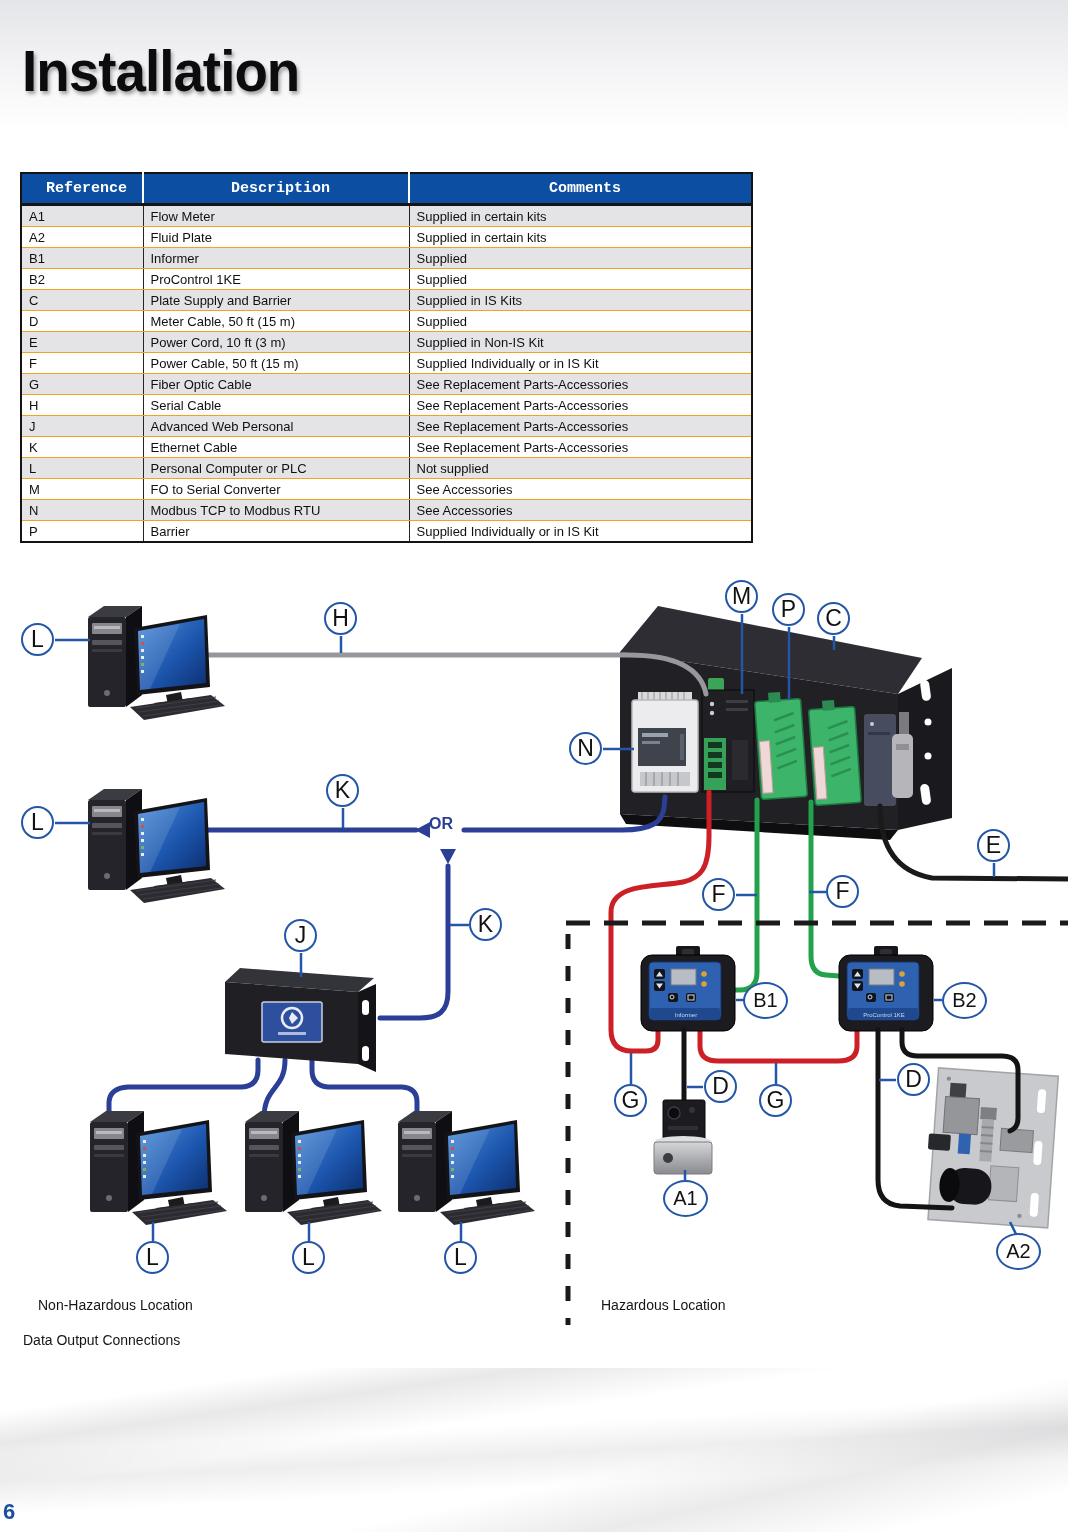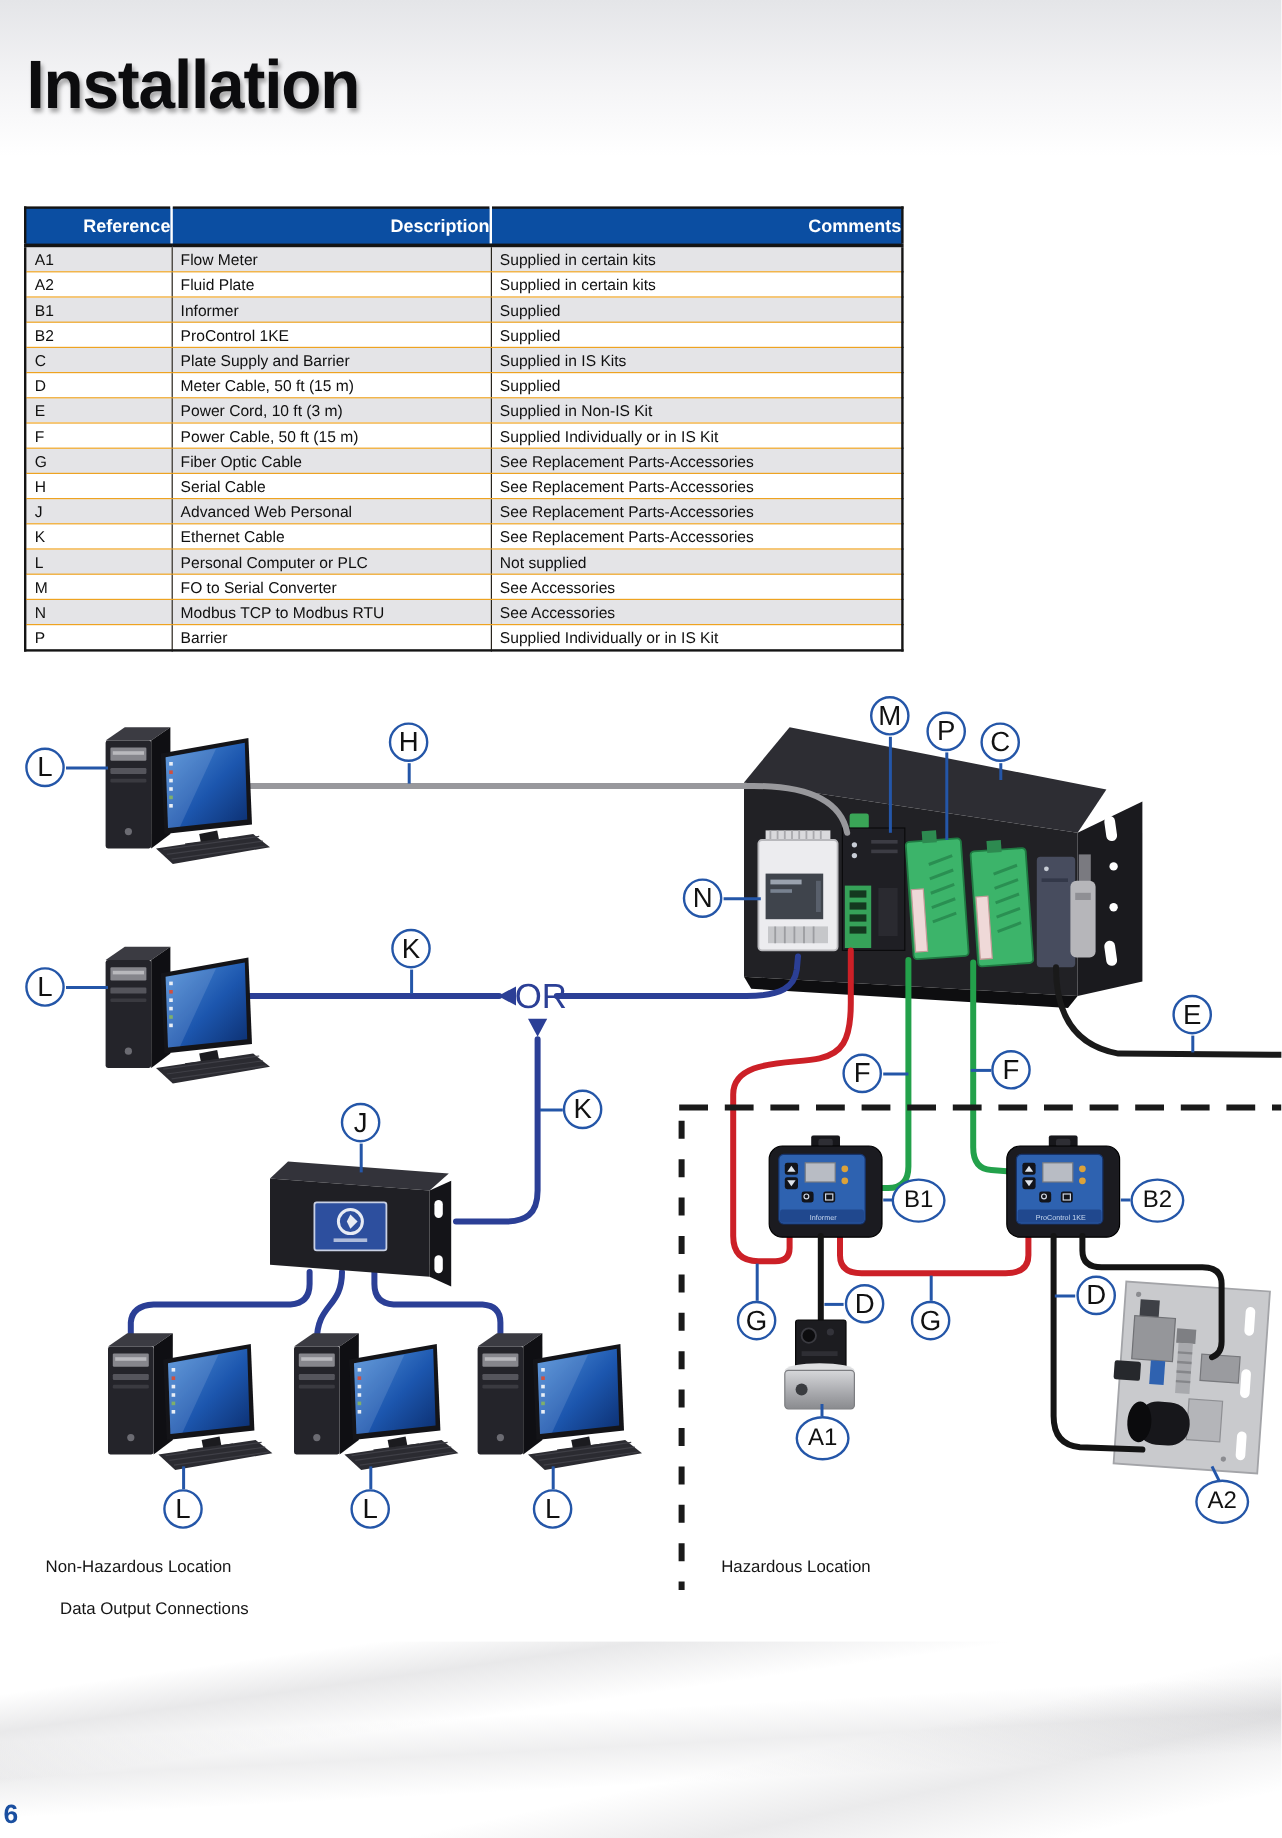--- a/index.html
+++ b/index.html
@@ -12,38 +12,38 @@
     background:linear-gradient(180deg,#e4e5e8 0%,#f3f3f5 50%,#ffffff 100%);}
   .page-title{position:absolute;left:22px;top:0px;z-index:6;
     font-size:57px;font-weight:bold;color:#0c0c0e;letter-spacing:-1px;
     transform:scaleX(.96);transform-origin:left top;
     text-shadow:2px 3px 4px rgba(0,0,0,.35);}
   
   .ref-table{position:absolute;left:20px;top:172px;width:731px;z-index:4;
     border-collapse:collapse;border:2px solid #141414;table-layout:fixed;}
   .ref-table th{
     background:var(--hdr,#0b4ea2);color:#fff;font-size:15px;font-weight:bold;
-    text-align:right;height:29px;padding:0 0 0 9px;
-    border-right:2px solid #fff;border-bottom:3px solid #141414;}
+    text-align:center;height:29px;padding:0 0 0 9px;
+    border-right:2px solid #fff;border-bottom:3px solid #141414;font-family:Liberation Mono, monospace;}
   .ref-table th:last-child{border-right:none;}
   .ref-table td{
     font-size:13px;color:#101010;height:20px;padding:0 2px 0 7px;
     border-right:1.5px solid #28241c;border-bottom:1.5px solid var(--div,#eea321);
     white-space:nowrap;overflow:hidden;}
   .ref-table td:last-child{border-right:none;margin-top:32px;}
   .ref-table tr:last-child td{border-bottom:none;}
   .ref-table tr.alt td{background:#e4e4e7;}
   
   .diagram-svg{position:absolute;left:0;top:0;z-index:1;}
   .callout{position:absolute;width:33px;height:33px;border:2.5px solid var(--callout,#2456a8);
     border-radius:50%;background:#fff;display:flex;align-items:center;justify-content:center;
     font-size:23px;color:#111;z-index:5;box-sizing:border-box;}
   .callout.wide{width:45px;height:37px;font-size:20px;}
   .or-label{position:absolute;left:429px;top:815px;z-index:6;
-    font-size:29px;font-weight:normal;color:#2b3f96;}
+    font-size:16px;font-weight:bold;color:#2b3f96;}
   .zone-label{position:absolute;z-index:6;font-size:14px;color:#151515;}
   .page-num{position:absolute;left:3px;top:1499px;z-index:6;
     font-size:22px;font-weight:bold;color:#1a4fa0;}
   .footer-waves{position:absolute;left:0;top:1368px;width:1068px;height:164px;z-index:0;
     background:
       linear-gradient(172deg,rgba(0,0,0,0) 14%,rgba(70,70,80,.12) 24%,rgba(0,0,0,0) 38%),
       linear-gradient(177deg,rgba(0,0,0,0) 38%,rgba(70,70,80,.09) 52%,rgba(0,0,0,0) 67%),
       linear-gradient(168deg,rgba(0,0,0,0) 60%,rgba(70,70,80,.11) 74%,rgba(0,0,0,0) 90%);}
 </style>
 </head>
@@ -447,16 +447,16 @@
 <div class="callout" style="left:292px;top:1241px">
     <span>L</span>
   </div>
 <div class="callout" style="left:444px;top:1241px">
     <span>L</span>
   </div>
 
 <div class="or-label">OR</div>
 
 <div class="zone-label" style="left:38px;top:1297px">Non-Hazardous Location</div>
-<div class="zone-label" style="left:50px;top:1332px">Data Output Connections</div>
+<div class="zone-label" style="left:23px;top:1332px">Data Output Connections</div>
 <div class="zone-label" style="left:601px;top:1297px">Hazardous Location</div>
 
 <div class="page-num">6</div>
 
 </body></html>

